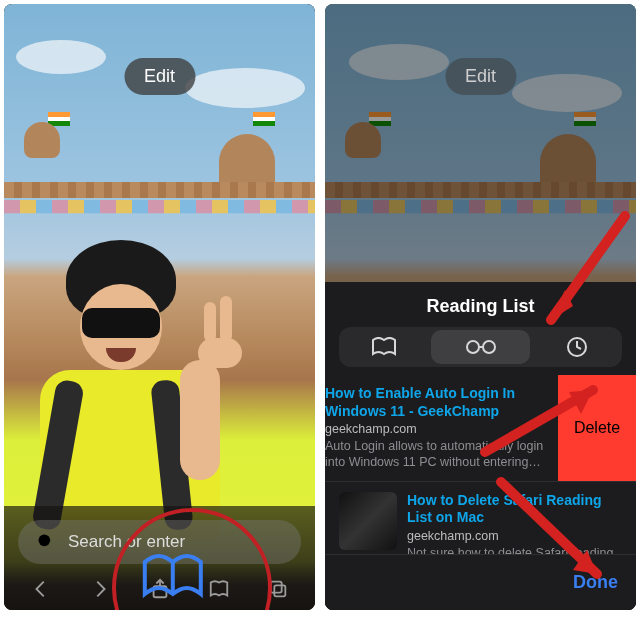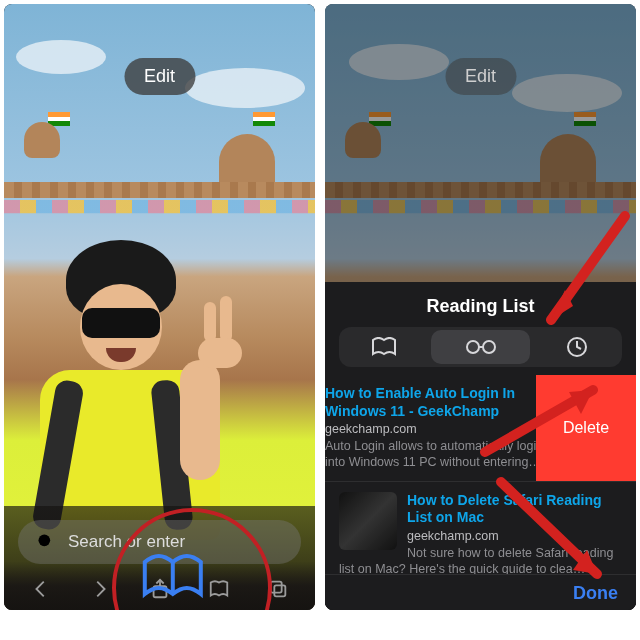--- a/index.html
+++ b/index.html
@@ -151,26 +151,26 @@
   .row { position:relative; padding:10px 14px 10px 14px; border-bottom:1px solid #2e2e30; }
   .row.shift { padding-right:80px; padding-left:0; }
   .row .thumb {
     float:left; width:58px; height:58px; margin-right:10px; border-radius:6px;
     background:linear-gradient(135deg,#111 0%,#333 50%,#111 100%);
   }
   .row .ttl { font-size:14px; font-weight:700; line-height:1.25; color:#0ea5e9; }
   .row .host { font-size:12.5px; color:#bcbcbf; margin-top:2px; }
   .row .prev { font-size:12.5px; color:#8e8e92; margin-top:2px; line-height:1.3; }
   .delete-btn {
-    position:absolute; top:0; right:0; bottom:0; width:100px;
-    background:#ff3b30; color:#ffffff; display:flex; align-items:center; justify-content:center;
+    position:absolute; top:0; right:0; bottom:0; width:78px;
+    background:#ff3b30; color:#000000; display:flex; align-items:center; justify-content:center;
     font-size:16px;
   }
   .done-bar {
-    height:36px; display:flex; align-items:flex-start; justify-content:flex-end;
+    height:56px; display:flex; align-items:center; justify-content:flex-end;
     padding:8px 18px; border-top:1px solid #2e2e30; background:#1c1c1e;
   }
   .done { color:#3a7ff2; font-size:18px; font-weight:600; }
 
   
   .arrow { position:absolute; pointer-events:none; }
   .arrow svg path { stroke:#d3221f; stroke-width:10; fill:none; stroke-linecap:round; }
   .arrow svg polygon { fill:#d3221f; }
 </style>
 </head>

